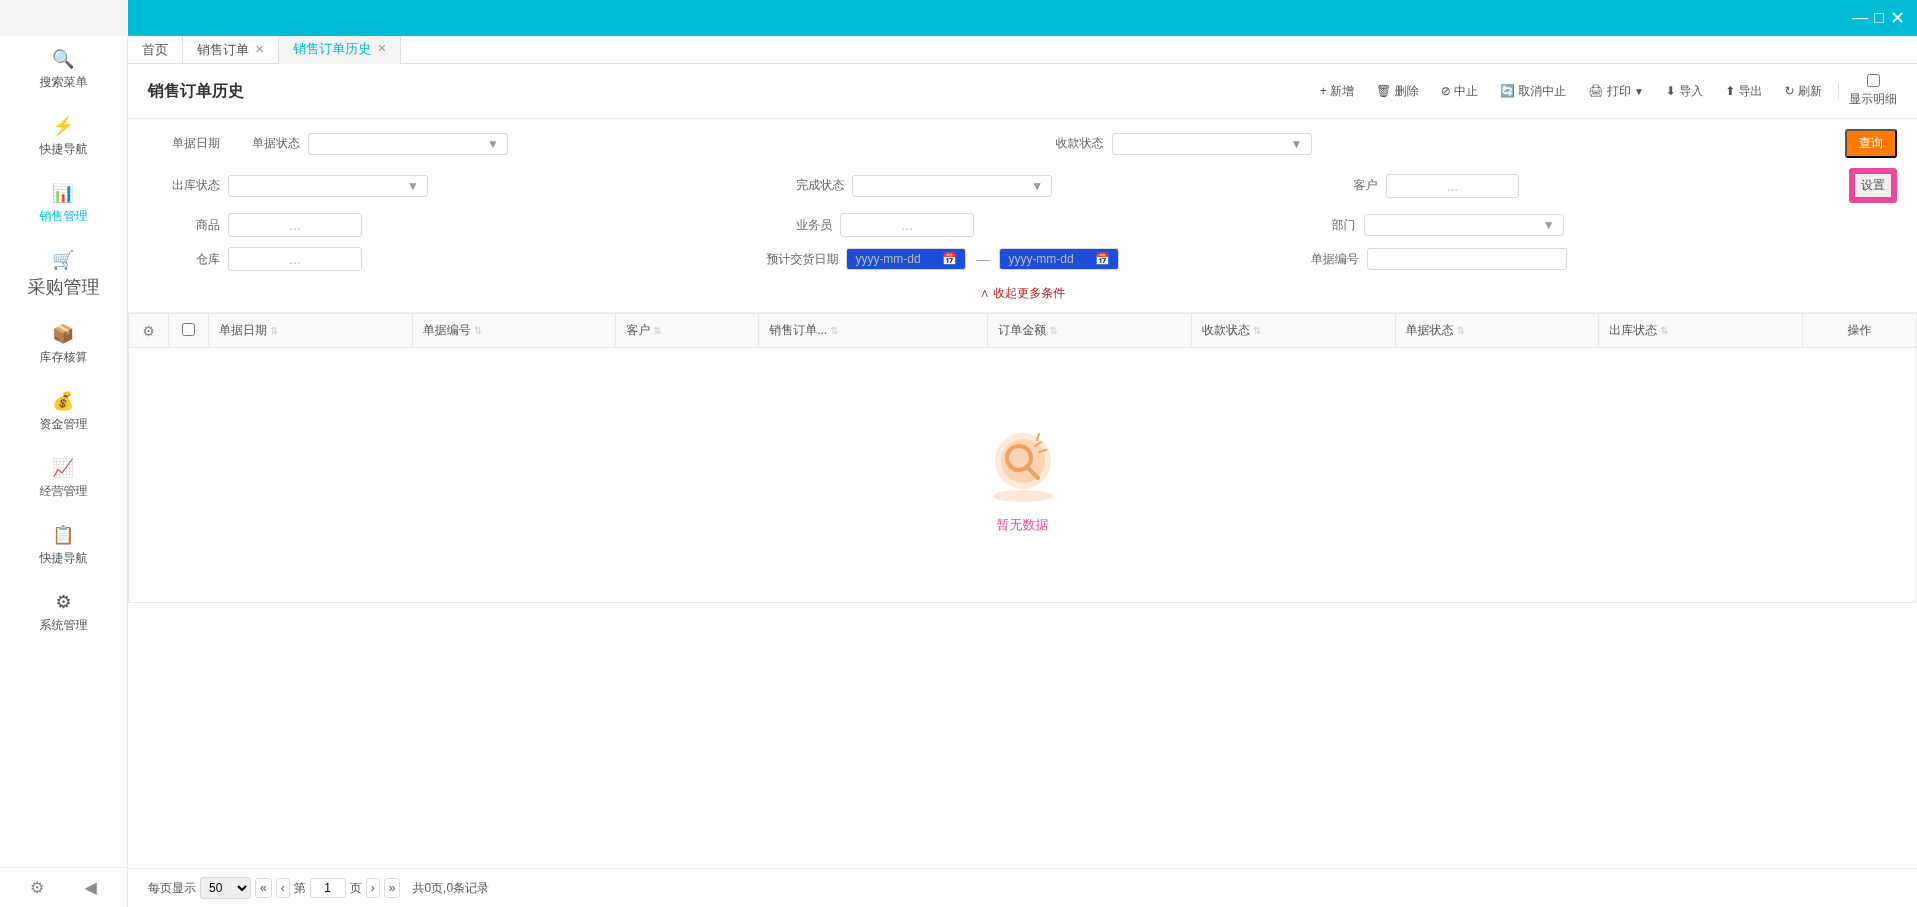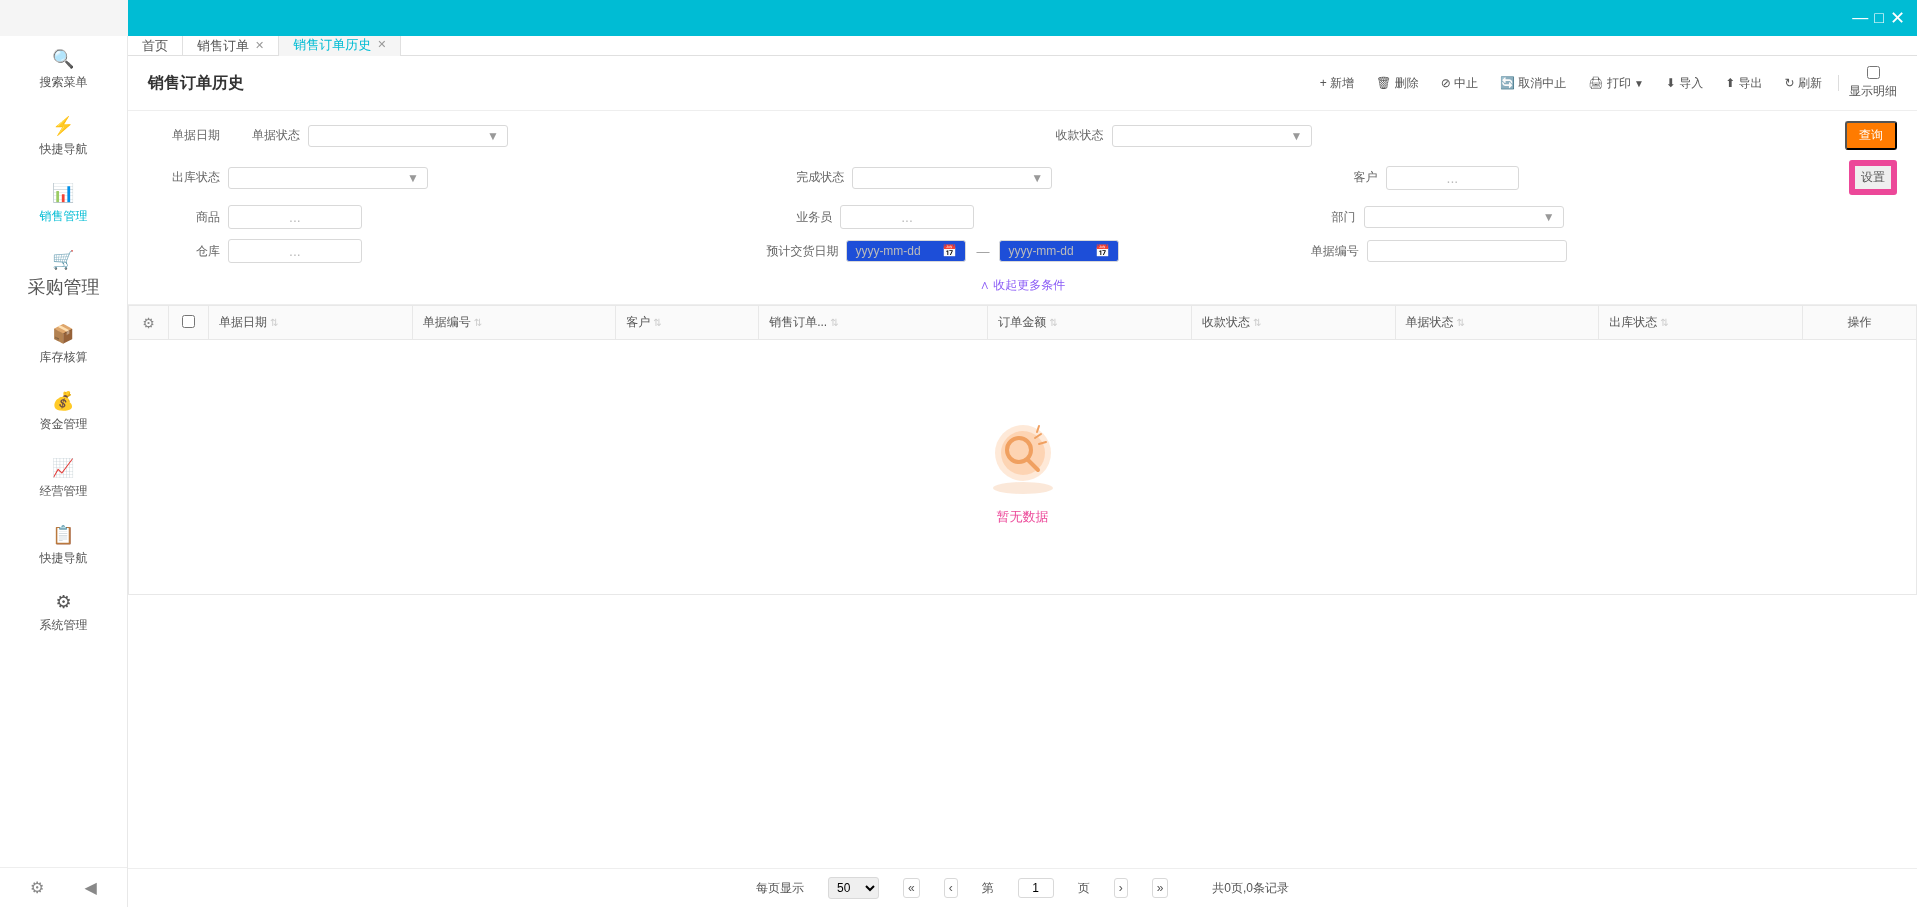--- a/index.html
+++ b/index.html
@@ -9,21 +9,21 @@
     .sidebar { width: 128px; background: #fff; border-right: 1px solid #e8e8e8; display: flex; flex-direction: column; height: 100%; }
     .sidebar-item { display: flex; flex-direction: column; align-items: center; padding: 12px 0; cursor: pointer; color: #555; font-size: 12px; gap: 4px; }
     .sidebar-item .icon { font-size: 18px; }
     .sidebar-bottom { margin-top: auto; display: flex; justify-content: space-around; padding: 10px; border-top: 1px solid #eee; }
     .sidebar-bottom-icon { cursor: pointer; color: #888; font-size: 16px; }
 
     
     .main { flex: 1; display: flex; flex-direction: column; overflow: hidden; }
 
     
-    .tab-bar { background: #fff; border-bottom: 1px solid #e0e0e0; display: flex; align-items: center; height: 20px; padding: 0 0; }
+    .tab-bar { background: #fff; border-bottom: 1px solid #e0e0e0; display: flex; align-items: center; height: 28px; padding: 0 0; }
     .tab { display: flex; align-items: center; padding: 0 14px; height: 36px; cursor: pointer; font-size: 13px; color: #555; border-right: 1px solid #e0e0e0; gap: 6px; }
     .tab.active { background: #f5f5f5; color: #00bcd4; border-bottom: 2px solid #00bcd4; }
     .tab-close { font-size: 11px; color: #999; cursor: pointer; }
 
     
     .content { flex: 1; background: #f5f5f5; padding: 0; display: flex; flex-direction: column; overflow: hidden; }
 
     
     .page-header { background: #fff; padding: 10px 20px; display: flex; align-items: center; justify-content: space-between; border-bottom: 1px solid #eee; }
     .page-title { font-size: 16px; font-weight: bold; color: #333; }
@@ -41,37 +41,37 @@
     .filter-group { display: flex; align-items: center; flex: 1; gap: 8px; }
     .date-btn { font-size: 12px; color: #555; cursor: pointer; padding: 2px 6px; border-radius: 3px; }
     .date-btn.active { background: #ff7b00; color: #fff; border-radius: 10px; padding: 2px 8px; }
     .date-range { font-size: 12px; color: #666; }
     .select-field { display: flex; align-items: center; border: 1px solid #d9d9d9; border-radius: 3px; padding: 3px 8px; background: #fff; min-width: 160px; cursor: pointer; font-size: 12px; color: #bbb; }
     .select-field .chevron { margin-left: auto; color: #999; }
     .input-field { border: 1px solid #d9d9d9; border-radius: 3px; padding: 3px 8px; background: #fff; min-width: 160px; font-size: 12px; color: #999; }
     .ellipsis-btn { color: #aaa; cursor: pointer; padding: 0 4px; font-size: 14px; }
     .date-input-wrap { display: flex; align-items: center; border: 1px solid #d9d9d9; border-radius: 3px; padding: 3px 8px; background: #1d4ed8; min-width: 120px; font-size: 12px; color: #bbb; gap: 4px; }
     .date-separator { color: #999; padding: 0 4px; }
-    .collapse-row { text-align: center; color: #8b5cf6; font-size: 12px; cursor: pointer; padding: 4px 0; }
+    .collapse-row { text-align: center; color: #b91c1c; font-size: 12px; cursor: pointer; padding: 4px 0; }
 
     
     .table-area { flex: 1; background: #fff; margin: 0; overflow: auto; }
     .data-table { width: 100%; border-collapse: collapse; font-size: 12px; }
     .data-table th { background: #fafafa; border: 1px solid #e8e8e8; padding: 8px 10px; font-weight: normal; color: #555; white-space: nowrap; }
     .data-table td { border: 1px solid #e8e8e8; padding: 8px 10px; color: #333; }
     .table-settings-btn { color: #888; cursor: pointer; font-size: 14px; }
     .th-sort { display: flex; align-items: center; gap: 3px; cursor: pointer; white-space: nowrap; }
     .sort-icon { color: #ccc; font-size: 10px; }
 
     
     .empty-state { display: flex; flex-direction: column; align-items: center; justify-content: center; padding: 60px 0; }
     .empty-text { color: #ec4899; font-size: 13px; }
 
     
-    .pagination { background: #fff; border-top: 1px solid #eee; padding: 8px 20px; display: flex; align-items: center; justify-content: center; gap: 24px; font-size: 12px; color: #555; }
+    .pagination { background: #fff; border-top: 1px solid #eee; padding: 8px 20px; display: flex; align-items: center; justify-content: flex-start; gap: 4px; font-size: 12px; color: #555; }
     .page-select { border: 1px solid #d9d9d9; border-radius: 3px; padding: 2px 4px; font-size: 12px; }
     .page-btn { cursor: pointer; color: #555; padding: 2px 4px; border: 1px solid #d9d9d9; border-radius: 3px; background: #fff; font-size: 12px; }
     .page-btn:disabled { color: #ccc; cursor: default; }
     .page-input { border: 1px solid #d9d9d9; border-radius: 3px; padding: 2px 6px; width: 36px; text-align: center; font-size: 12px; }
 
     
     .empty-svg { width: 100px; height: 100px; }
   </style>
 </head>
 <body>
@@ -358,16 +358,16 @@
         <option>20</option>
         <option>100</option>
       </select>
       <button class="page-btn">«</button>
       <button class="page-btn">‹</button>
       <span>第</span>
       <input type="text" class="page-input" value="1" style="">
       <span>页</span>
       <button class="page-btn">›</button>
       <button class="page-btn">»</button>
-      <span style="margin-left:20px;">共0页,0条记录</span>
+      <span style="margin-left:8px;">共0页,0条记录</span>
     </div>
   </div>
 </div>
 
 </body></html>

